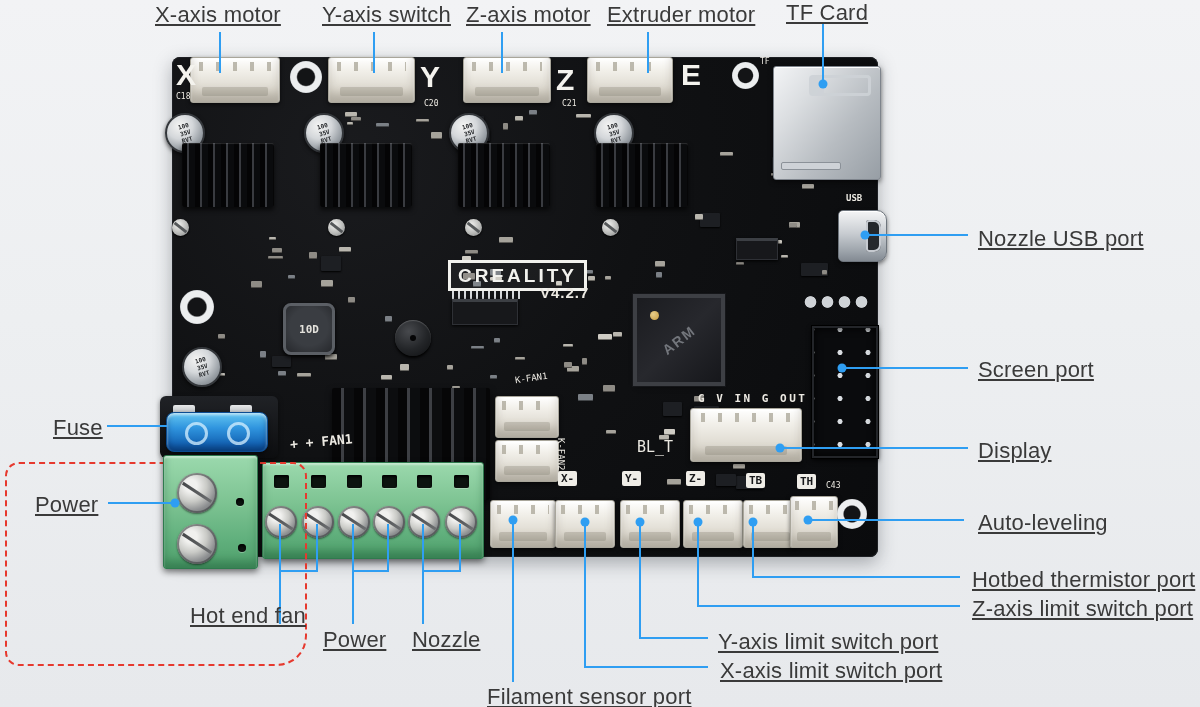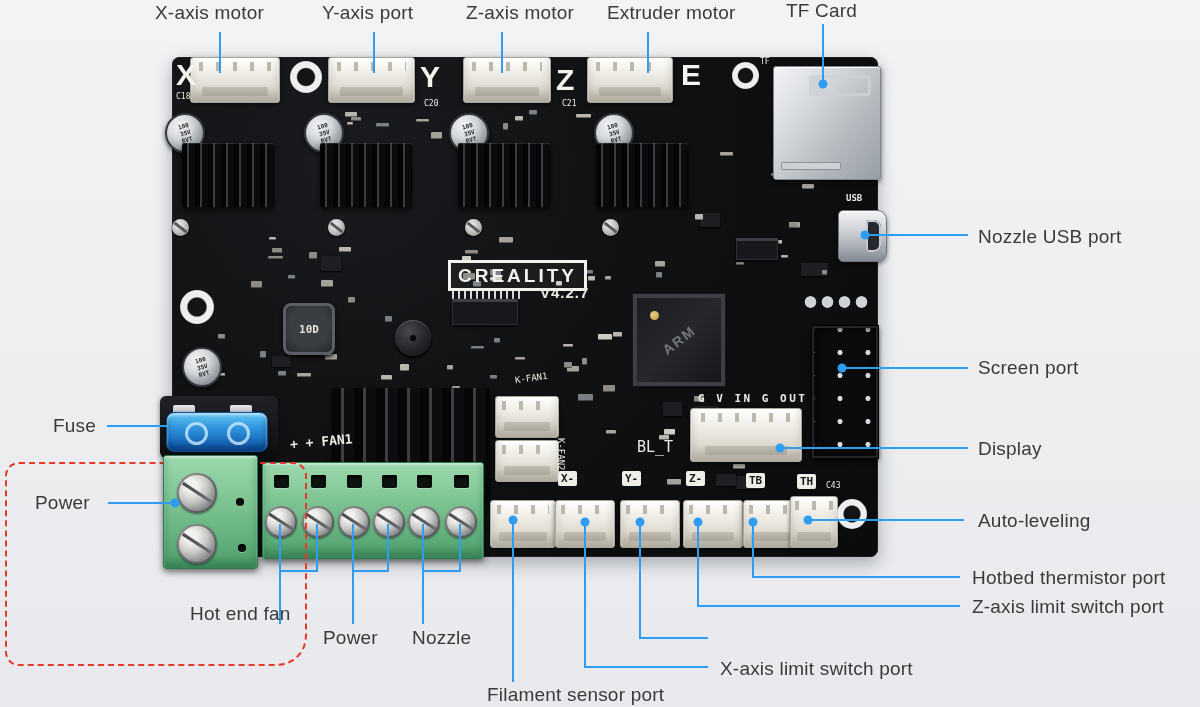--- a/index.html
+++ b/index.html
@@ -123,21 +123,21 @@
 
   .silkbox{position:absolute;background:#efede7;color:#17181a;border-radius:2px;z-index:3;
       font-family:"DejaVu Sans Mono",monospace;font-weight:bold;font-size:11px;line-height:15px;padding:0 3px;}
 
   .redbox{position:absolute;border:2px dashed var(--redbox);border-radius:14px 14px 30px 14px;z-index:4;}
 
   svg.lines{position:absolute;left:0;top:0;z-index:6;pointer-events:none;}
   .cl{fill:none;stroke:var(--line);stroke-width:2;}
   .cd{fill:var(--line);}
 
-  .lbl{position:absolute;font-size:19px;color:var(--labelc);white-space:nowrap;z-index:7;letter-spacing:.2px;}
+  .lbl{position:absolute;font-size:22px;color:var(--labelc);white-space:nowrap;z-index:7;letter-spacing:.2px;text-decoration:underline;}
 </style>
 </head>
 <body>
 
 <div id="stage">
 
   <div id="board"></div>
   <div id="smd-layer">
       <div class="smd" style="left: 502.625px; top: 123.17px; width: 5.61958px; height: 6.90763px; background: rgb(142, 139, 133); box-shadow: rgba(0, 0, 0, 0.45) 0px -1px 0px inset;"></div>
       <div class="smd" style="left: 515.318px; top: 115.937px; width: 7.39925px; height: 5.2133px; background: rgb(185, 182, 174); box-shadow: rgba(0, 0, 0, 0.45) 0px -1px 0px inset;"></div>
@@ -387,30 +387,31 @@
     <circle class="cd" cx="808" cy="520" r="4.5"></circle>
     <circle class="cd" cx="753" cy="522" r="4.5"></circle>
     <circle class="cd" cx="698" cy="522" r="4.5"></circle>
     <circle class="cd" cx="640" cy="522" r="4.5"></circle>
     <circle class="cd" cx="585" cy="522" r="4.5"></circle>
     <circle class="cd" cx="513" cy="520" r="4.5"></circle>
     <circle class="cd" cx="175" cy="503" r="4.5"></circle>
   </svg>
 
   <span class="lbl" style="left:155px;top:2px">X-axis motor</span>
-  <span class="lbl" style="left:322px;top:2px">Y-axis port</span>
+  <span class="lbl" style="left:322px;top:2px">Y-axis switch</span>
   <span class="lbl" style="left:466px;top:2px">Z-axis motor</span>
   <span class="lbl" style="left:607px;top:2px">Extruder motor</span>
   <span class="lbl" style="left:786px;top:0px">TF Card</span>
   <span class="lbl" style="left:978px;top:226px">Nozzle USB port</span>
   <span class="lbl" style="left:978px;top:357px">Screen port</span>
   <span class="lbl" style="left:978px;top:438px">Display</span>
   <span class="lbl" style="left:978px;top:510px">Auto-leveling</span>
   <span class="lbl" style="left:972px;top:596px">Z-axis limit switch port</span>
   <span class="lbl" style="left:972px;top:567px">Hotbed thermistor port</span>
+  <span class="lbl" style="left:718px;top:629px">Y-axis limit switch port</span>
   <span class="lbl" style="left:720px;top:658px">X-axis limit switch port</span>
   <span class="lbl" style="left:487px;top:684px">Filament sensor port</span>
   <span class="lbl" style="left:190px;top:603px">Hot end fan</span>
   <span class="lbl" style="left:323px;top:627px">Power</span>
   <span class="lbl" style="left:412px;top:627px">Nozzle</span>
   <span class="lbl" style="left:53px;top:415px">Fuse</span>
   <span class="lbl" style="left:35px;top:492px">Power</span>
 
 </div>
 

